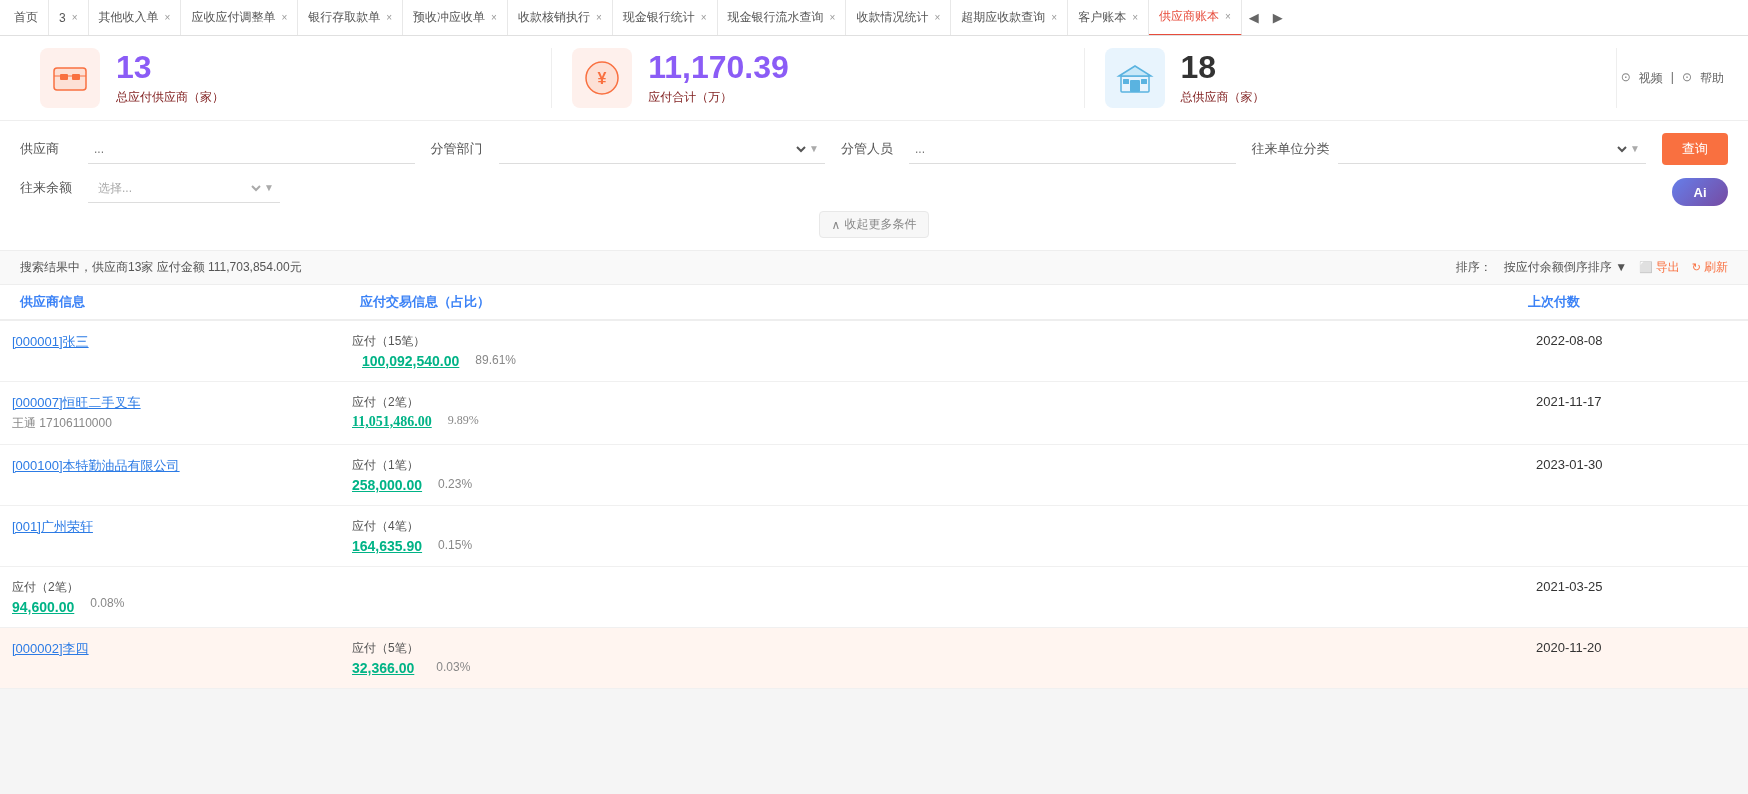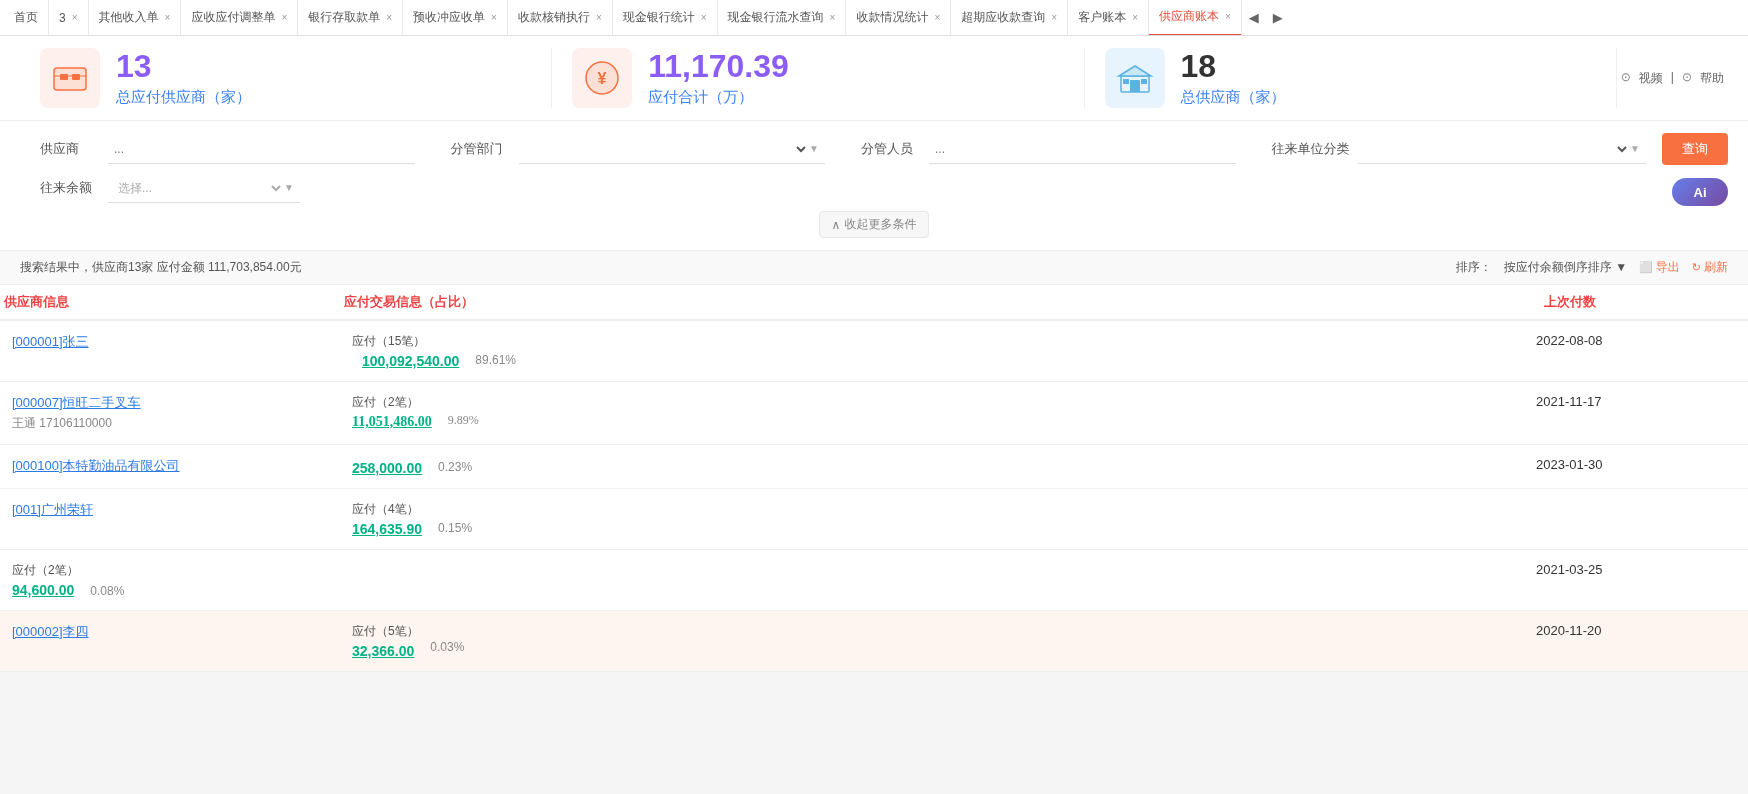--- a/index.html
+++ b/index.html
@@ -55,41 +55,40 @@
       align-items: center;
       justify-content: center;
       border-radius: 8px;
       font-size: 28px;
     }
     .icon-supplier { background: #fef0ec; color: #f97040; }
     .icon-amount { background: #fef0ec; color: #f97040; }
     .icon-shop { background: #e8f4fd; color: #5ab3e0; }
     .summary-info .big-num { font-size: 32px; font-weight: bold; color: #8b5cf6; line-height: 1.1; }
     .summary-info .big-num.dark { color: #333; }
-    .summary-info .label { font-size: 15px; color: #3b82f6; margin-top: 4px; }
+    .summary-info .label { font-size: 12px; color: #7f1d1d; margin-top: 4px; }
     .top-right-links { font-size: 12px; color: #666; display: flex; align-items: flex-start; white-space: nowrap; }
     .top-right-links span { margin: 0 4px; cursor: pointer; color: #666; }
 
     
     .filter-area {
       background: #fff;
       padding: 12px 20px 8px;
       border-bottom: 1px solid #eee;
     }
     .filter-row {
       display: flex;
       align-items: center;
       margin-bottom: 8px;
       gap: 16px;
     }
     .filter-item {
       display: flex;
       align-items: center;
       flex: 1;
-      margin-left: 20px;
     }
     .filter-label {
       font-size: 13px;
       color: #555;
       white-space: nowrap;
       margin-right: 8px;
       min-width: 60px;
     }
     .filter-input {
       flex: 1;
@@ -172,25 +171,25 @@
       font-size: 12px;
     }
 
     
     .table-area {
       background: #fff;
       margin: 0;
     }
     .table-header {
       display: flex;
-      padding: 8px 4px;
+      padding: 8px 20px;
       border-bottom: 2px solid #eee;
       font-weight: bold;
       font-size: 13px;
-      color: #ef4444;
+      color: #3b82f6;
       background: #fff;
       justify-content: flex-end;
     }
     .col-supplier { width: 340px; }
     .col-transaction { flex: 1; }
     .col-lastpay { width: 200px; }
 
     .table-row-item {
       display: flex;
       padding: 12px 12px;
@@ -449,20 +448,21 @@
       </div>
     </div>
     <div class="col-lastpay last-pay">2021-11-17</div>
   </div>
 
   <div class="table-row-item">
     <div class="col-supplier">
       <div class="supplier-link">[000100]本特勤油品有限公司</div>
     </div>
     <div class="col-transaction">
+      <div class="trans-label">应付（1笔）</div>
       <div style="display:flex; align-items:center; gap:16px;">
         <div class="trans-amount">258,000.00</div>
         <div class="trans-percent">0.23%</div>
       </div>
     </div>
     <div class="col-lastpay last-pay">2023-01-30</div>
   </div>
 
   <div class="table-row-item">
     <div class="col-supplier">
@@ -474,35 +474,35 @@
         <div class="trans-amount">164,635.90</div>
         <div class="trans-percent">0.15%</div>
       </div>
     </div>
     <div class="col-lastpay last-pay"></div>
   </div>
 
   <div class="table-row-item">
     <div class="col-transaction">
       <div class="trans-label">应付（2笔）</div>
-      <div style="display:flex; align-items:flex-end; gap:16px;">
+      <div style="display:flex; align-items:flex-start; gap:16px;">
         <div class="trans-amount">94,600.00</div>
         <div class="trans-percent">0.08%</div>
       </div>
     </div>
     <div class="col-lastpay last-pay">2021-03-25</div>
   </div>
 
   <div class="table-row-item highlighted">
     <div class="col-supplier">
       <div class="supplier-link">[000002]李四</div>
     </div>
     <div class="col-transaction">
       <div class="trans-label">应付（5笔）</div>
-      <div style="display:flex; gap:16px;">
+      <div style="display:flex; align-items:center; gap:22px;">
         <div class="trans-amount">32,366.00</div>
         <div class="trans-percent">0.03%</div>
       </div>
     </div>
     <div class="col-lastpay last-pay">2020-11-20</div>
   </div>
 </div>
 
 <div class="ai-btn">Ai</div>
 

